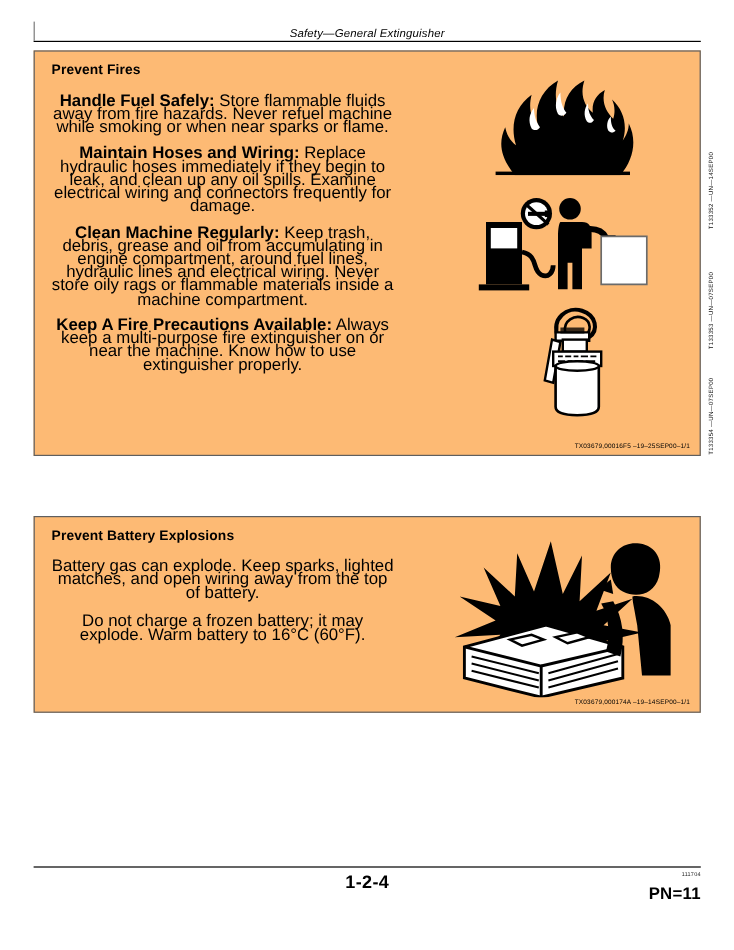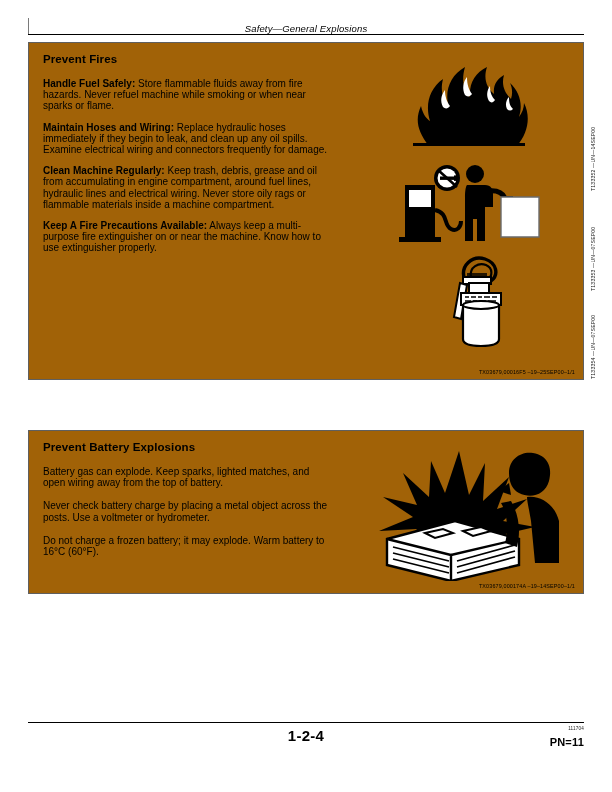--- a/index.html
+++ b/index.html
@@ -32,36 +32,36 @@
   
   .spine{
     position:absolute;left:28px;background:#7a7a7a;width:1px;
   }
 
   
   .section{
     position:absolute;
     border:1px solid #5f5f5f;
     box-sizing:border-box;
-    background:#a16207;
+    background:#fdba74;
     padding-left:12px;
   }
   #section-fires{left:28px;top:42px;width:556px;height:338px;}
   #section-battery{left:28px;top:386px;width:556px;height:164px;margin-top:44px;}
 
   .col-text{
     position:absolute;left:14px;top:10px;width:285px;
   }
   .sec-title{
     font-size:11.5px;font-weight:bold;margin:0 0 13px 0;
     letter-spacing:.1px;
   }
   .para{
-    font-size:10px;line-height:11.2px;margin:0 0 10px 0;
-    text-align:left;
+    font-size:14px;line-height:11.2px;margin:0 0 10px 0;
+    text-align:center;
   }
   .para b{font-weight:bold;}
   .para:last-child{margin-bottom:0;}
   .art{position:absolute;}
 
   
   .side-cap{
     position:absolute;
     font-size:5.1px;
     letter-spacing:.2px;
@@ -83,31 +83,31 @@
   }
   .footer-page{
     position:absolute;left:28px;top:727px;width:556px;text-align:center;
     font-size:15px;font-weight:bold;letter-spacing:.3px;
   }
   .footer-date{
     position:absolute;right:28px;top:726px;font-size:4.6px;
     letter-spacing:.2px;color:#222;text-align:right;
   }
   .footer-pn{
-    position:absolute;right:28px;top:736px;font-size:11px;
+    position:absolute;right:28px;top:736px;font-size:14px;
     font-weight:bold;letter-spacing:.2px;text-align:right;
   }
 </style>
 </head>
 <body>
 
 <div class="page">
 
   <div class="header">
-    <span class="header-title">Safety—General Explosions</span>
+    <span class="header-title">Safety—General Extinguisher</span>
   </div>
   <div class="header-rule"></div>
 
   <div class="spine" style="top:18px;height:16px;"></div>
 
   <div class="section" id="section-fires">
 
     <div class="col-text">
       <div class="sec-title">Prevent Fires</div>
 
@@ -199,23 +199,20 @@
   </div>
 
   <div class="section" id="section-battery">
 
     <div class="col-text">
       <div class="sec-title">Prevent Battery Explosions</div>
 
       <p class="para" style="margin-bottom:12px;">
         <span>Battery gas can explode. Keep sparks, lighted matches, and open wiring away from the top of battery.</span>
       </p>
-      <p class="para" style="margin-bottom:12px;">
-        <span>Never check battery charge by placing a metal object across the posts. Use a voltmeter or hydrometer.</span>
-      </p>
       <p class="para">
         <span>Do not charge a frozen battery; it may explode. Warm battery to 16°C (60°F).</span>
       </p>
     </div>
 
     <div class="art" style="left:330px;top:12px;width:200px;height:138px;">
       <svg viewBox="0 0 200 138" width="200" height="138">
 
         <path fill="#000" d="M100 8 L110 52 L126 20 L124 58 L150 34 L138 66 L168 56 L144 78
           L176 84 L142 92 L160 112 L130 98 L136 126 L116 102 L110 134 L100 104 L88 132

